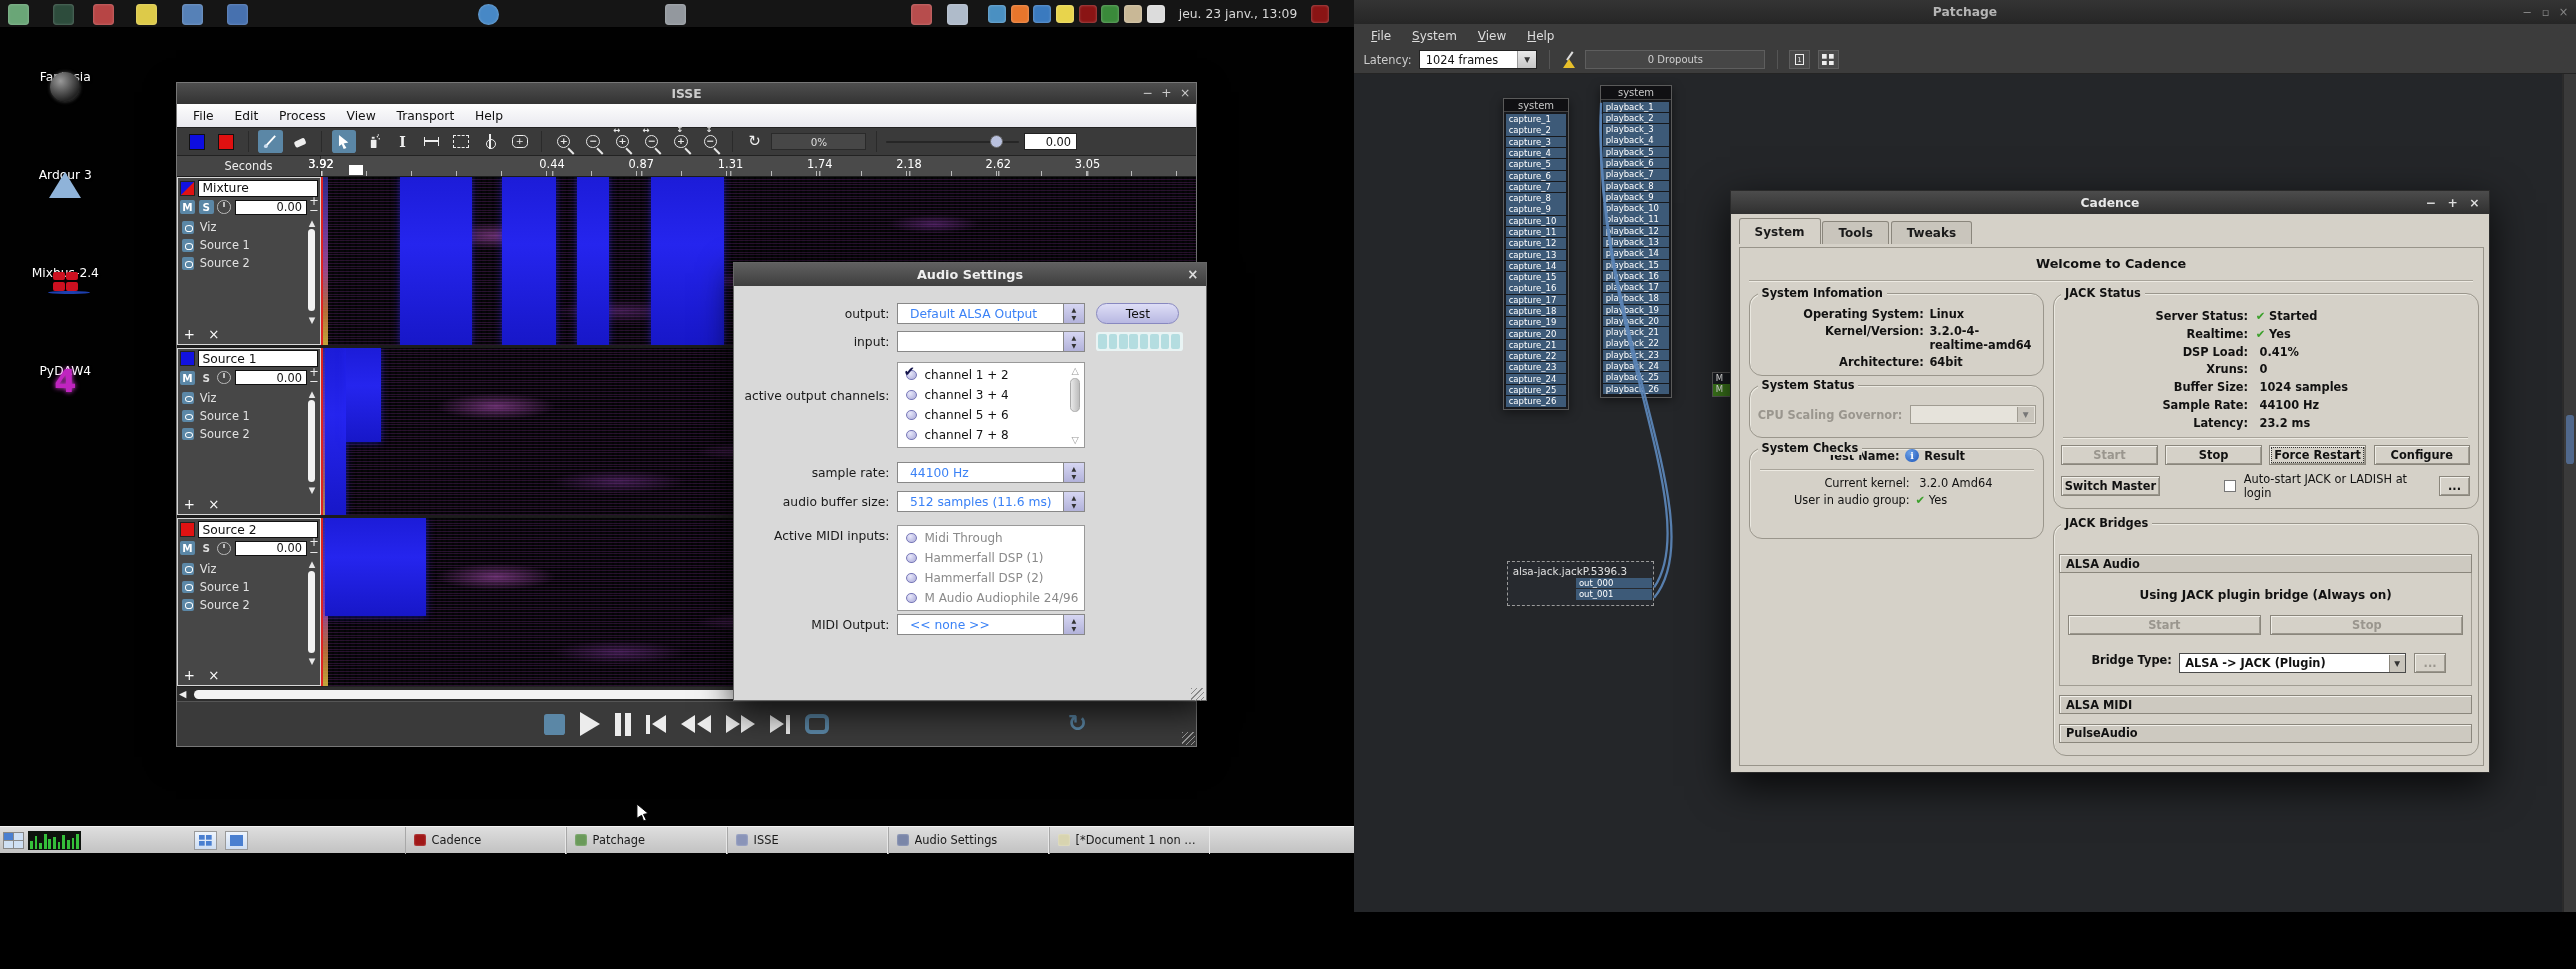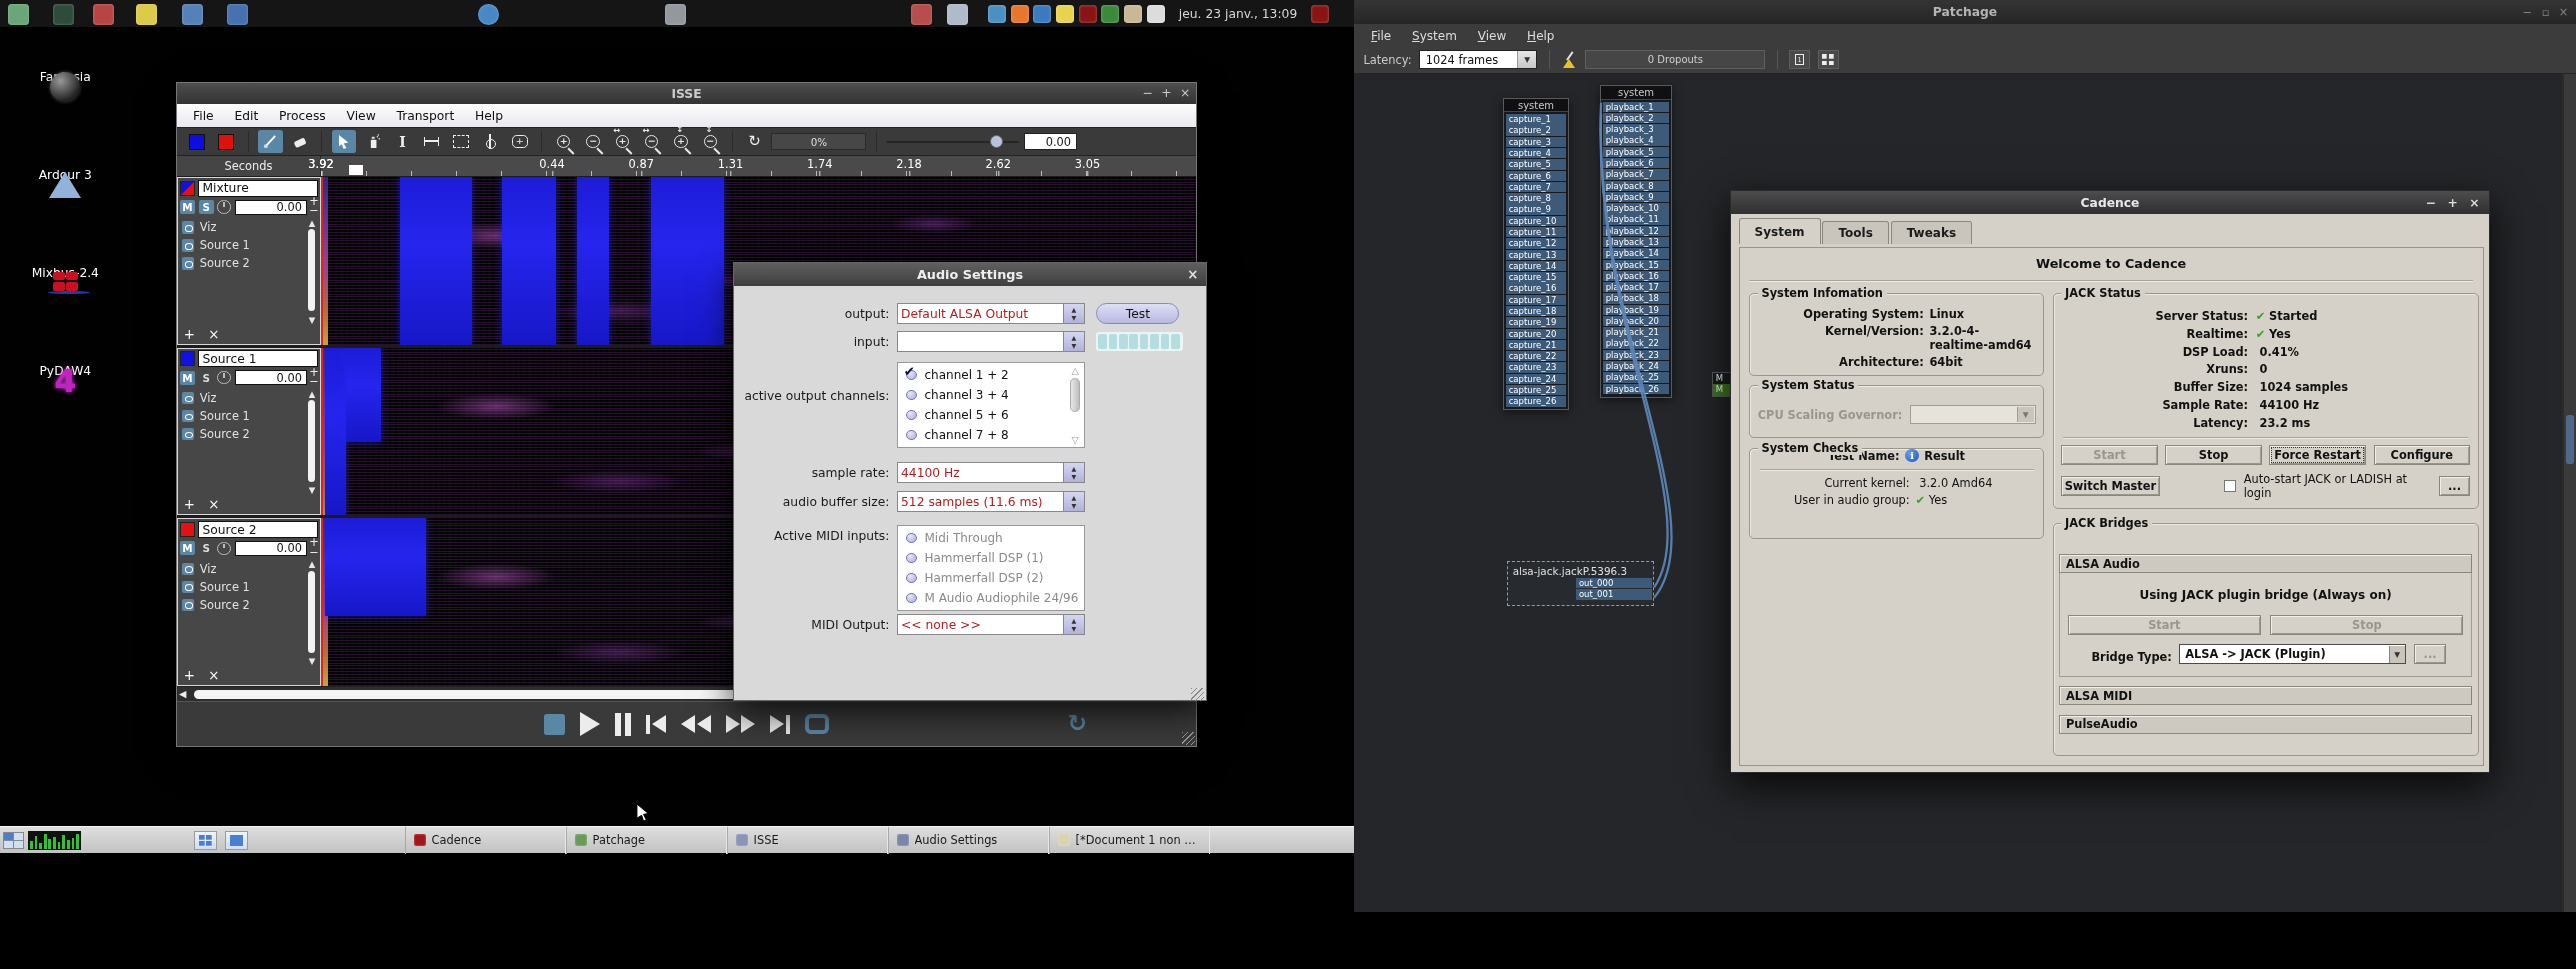--- a/index.html
+++ b/index.html
@@ -156,21 +156,21 @@
 
   
   #audio-dlg{position:absolute;left:733px;top:262px;width:474px;height:439px;background:#d9d9d9;border:0.9px solid #666;box-shadow:0 11.4px 32px rgba(0,0,0,.75);z-index:10}
   .dlg-titlebar{height:23px;background:linear-gradient(#606060,#3e3e3e);display:flex;align-items:center;position:relative}
   .dlg-title{position:absolute;left:0;right:0;text-align:center;color:#efefef;font-weight:bold;font-size:12.8px}
   .dlg-close{position:absolute;right:7.6px;color:#ddd;font-size:13.3px;font-weight:bold}
   .dlg-body{position:relative;height:417px}
   .as-row{position:absolute;left:0;right:0;display:flex;align-items:center}
   .as-label{width:163px;text-align:right;padding-right:7.6px;font-size:12.3px;color:#1a1a1a;flex:0 0 auto}
   .combo{display:flex;width:188px;height:21px;border:0.9px solid #888;background:#fff}
-  .combo .val{flex:1;font-size:12.3px;color:#b91c1c;display:flex;align-items:center;padding:0 3px;overflow:hidden;white-space:nowrap}
+  .combo .val{flex:1;font-size:12.3px;color:#3b82f6;display:flex;align-items:center;padding:0 12px;overflow:hidden;white-space:nowrap}
   .combo .spin{width:21px;border-left:0.9px solid #888;background:linear-gradient(#d6d6f2,#b2b2da);display:flex;flex-direction:column;align-items:center;justify-content:center;color:#333;font-size:6.2px;line-height:1.2}
   .test-btn{margin-left:11.4px;width:83px;height:21px;border-radius:10.4px;border:0.9px solid #8888c0;background:linear-gradient(#dedef6,#b8b8e2);font-size:12.3px;color:#111;display:flex;align-items:center;justify-content:center}
   .meter{margin-left:11.4px;width:87px;height:19px;background:#e9f4f4;border-radius:2.8px;display:flex;align-items:center;gap:1.9px;padding:0 1.9px;overflow:hidden}
   .meter i{width:8.5px;height:15px;background:#b4dde0;border-radius:1.9px;flex:0 0 auto}
   .listbox{width:188px;background:#fff;border:0.9px solid #999;position:relative;padding:1.9px 19px 1.9px 1.9px}
   .lrow{position:relative;height:20px;display:flex;align-items:center;padding-left:24.6px;font-size:12px;color:#111}
   .lrow .radio{position:absolute;left:6.6px;top:4.7px;width:10.4px;height:10.4px;border-radius:50%;border:0.9px solid #7878b8;background:radial-gradient(circle at 35% 30%,#e8e8fa,#a8a8d8)}
   .lrow .mark{position:absolute;left:3.8px;top:-0.9px;font-size:13.3px;font-weight:bold;color:#15154a}
   .lrow.dim{color:#8a8a8a}
   .lb-scroll{position:absolute;right:0.9px;top:0.9px;bottom:0.9px;width:16px}
@@ -226,21 +226,21 @@
   #cadence{position:absolute;left:376px;top:190px;width:760px;height:583px;background:#d5d1c8;border:0.9px solid #2a2a2a;box-shadow:0 13.3px 38px rgba(0,0,0,.8);z-index:5}
   .cd-titlebar{height:23px;background:linear-gradient(#4c4c4c,#303030);position:relative;display:flex;align-items:center}
   .cd-title{position:absolute;left:0;right:0;text-align:center;color:#e8e8e8;font-size:12.3px;font-weight:bold}
   .cd-wm{position:absolute;right:9.5px;display:flex;gap:11.4px;color:#ddd;font-size:12.3px;font-weight:bold}
   .cd-tabs{position:absolute;left:7.6px;top:30px;display:flex;gap:1.9px}
   .cd-tab{height:23px;padding:0 15px;display:flex;align-items:center;font-size:12px;font-weight:bold;color:#1a1a1a;background:#c9c5bc;border:0.9px solid #8a867c;border-bottom:none;border-radius:2.8px 2.8px 0 0}
   .cd-tab[data-active="true"]{background:#d5d1c8;height:25.6px;margin-top:-2.8px}
   .cd-frame{position:absolute;left:7.6px;top:56px;width:745px;height:519px;border:0.9px solid #98948a;background:#d5d1c8}
   .cd-welcome{position:absolute;left:0;right:0;top:7.6px;text-align:center;font-size:12.8px;font-weight:bold;color:#111}
   .cd-hr{position:absolute;left:9.5px;right:9.5px;top:32px;height:1.9px;border-top:0.9px solid #a8a49a;border-bottom:0.9px solid #edeae2}
-  .group{position:absolute;border:0.9px solid #9a968c;border-radius:5px;box-shadow:inset 0.9px 0.9px 0 #eceae2}
+  .group{position:absolute;border:0.9px solid #9a968c;border-radius:13px;box-shadow:inset 0.9px 0.9px 0 #eceae2}
   .gtitle{position:absolute;top:-7.6px;left:7.6px;background:#d5d1c8;padding:0 3.8px;font-size:11.4px;font-weight:bold;color:#111}
   .kv{display:grid;grid-template-columns:166px 1fr;gap:2.8px 5.7px;padding:13.3px 7.6px 7.6px 7.6px;font-size:11.4px;font-weight:bold;color:#111}
   .kv .k{text-align:right}
   #grp-sysinfo{left:9.5px;top:45px;width:295px;height:83px}
   #grp-sysstatus{left:9.5px;top:137px;width:295px;height:53px}
   .gov-row{display:flex;align-items:center;gap:7.6px;padding:19px 7.6px 0 7.6px}
   .gov-label{font-size:11.4px;font-weight:bold;color:#9a968e}
   .gov-combo{flex:1;height:19px;background:#e6e3db;border:0.9px solid #a09c92;position:relative}
   .gov-combo .dd{position:absolute;right:0.9px;top:0.9px;bottom:0.9px;width:17px;background:#c9c5bc;border-left:0.9px solid #a09c92;display:flex;align-items:center;justify-content:center;font-size:7.6px;color:#777}
   #grp-syschecks{left:9.5px;top:200px;width:295px;height:91px}
@@ -264,21 +264,21 @@
   .cbx{width:12.3px;height:12.3px;background:#fff;border:0.9px solid #777;margin-left:57px}
   .cbx-label{font-size:11.4px;font-weight:normal;color:#111}
   .dots-btn{width:32px}
   #grp-bridges{left:313px;top:275px;width:426px;height:233px}
   .bar{height:19px;background:#cdc9c0;border:0.9px solid #8a867c;box-shadow:inset 0.9px 0.9px 0 #f2f0ea;display:flex;align-items:center;padding:0 5.7px;font-size:11.4px;font-weight:bold;color:#111;margin:0 5.7px}
   .bar.first{margin-top:30px}
   .bridge-panel{margin:0 5.7px;border:0.9px solid #a09c92;border-top:none;padding:9.5px 7.6px 11.4px;position:relative}
   .plugin-note{text-align:center;font-size:12px;font-weight:bold;color:#111;margin:5.7px 0 13.3px}
   .bp-btns{display:flex;gap:9.5px}
   .bp-btns .cd-btn{flex:1}
-  .bt-row{display:flex;align-items:flex-end;gap:7.6px;margin-top:9px}
+  .bt-row{display:flex;align-items:flex-start;gap:7.6px;margin-top:18px}
   .bt-label{width:104px;text-align:right;font-size:11.4px;font-weight:bold;color:#111}
   .bt-combo{width:227px;height:20px;background:#fff;border:0.9px solid #4a4a4a;position:relative;display:flex;align-items:center;padding:0 4.7px;font-size:11.4px;font-weight:bold;color:#111}
   .bt-combo .dd{position:absolute;right:0.9px;top:0.9px;bottom:0.9px;width:16px;background:#c9c5bc;border-left:0.9px solid #8a867c;display:flex;align-items:center;justify-content:center;font-size:7.6px;color:#333}
   .bar.mid{margin-top:9.5px}
 
   
   #taskbar{position:absolute;left:0;top:826px;width:1354px;height:26.5px;background:linear-gradient(#dedede,#c2c2c2);border-top:0.9px solid #f4f4f4;z-index:6}
   .pager{position:absolute;left:2.8px;top:4.7px;width:21px;height:17px;background:#888;display:grid;grid-template-columns:1fr 1fr;gap:0.9px;padding:0.9px}
   .pager i{background:#cfe0f4}.pager i.on{background:#4a7fd0}
   .cpu-graph{position:absolute;left:28px;top:3.8px;width:53px;height:19px;background:#0d120d;display:flex;align-items:flex-end;gap:1.9px;padding:0.9px 1.9px}

